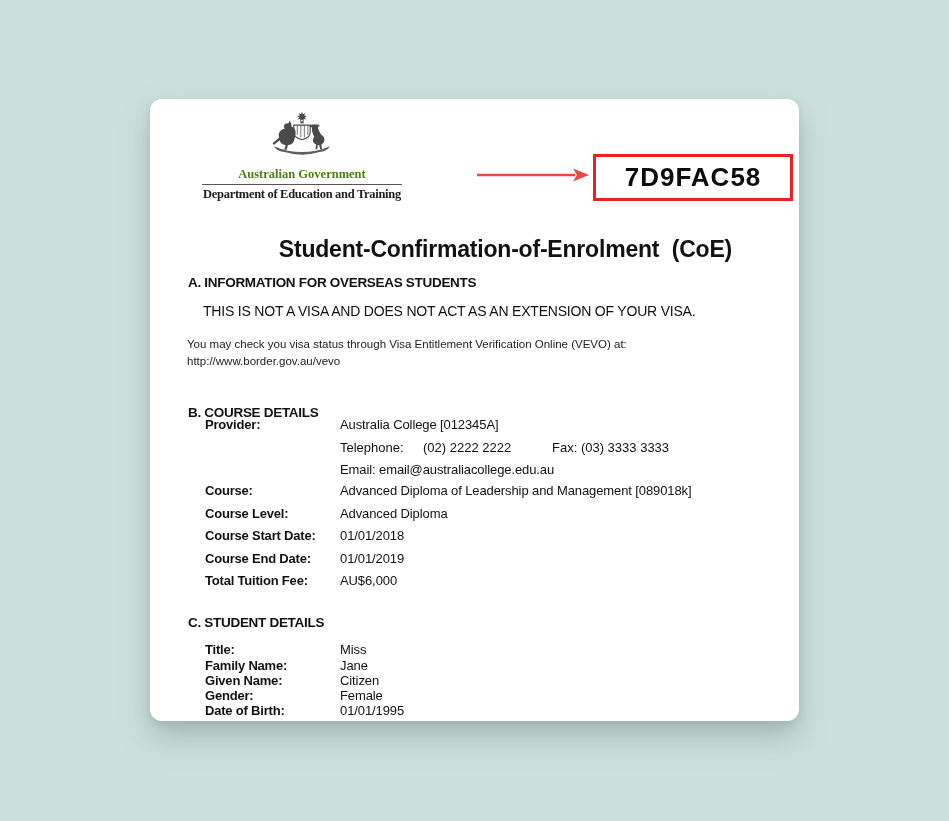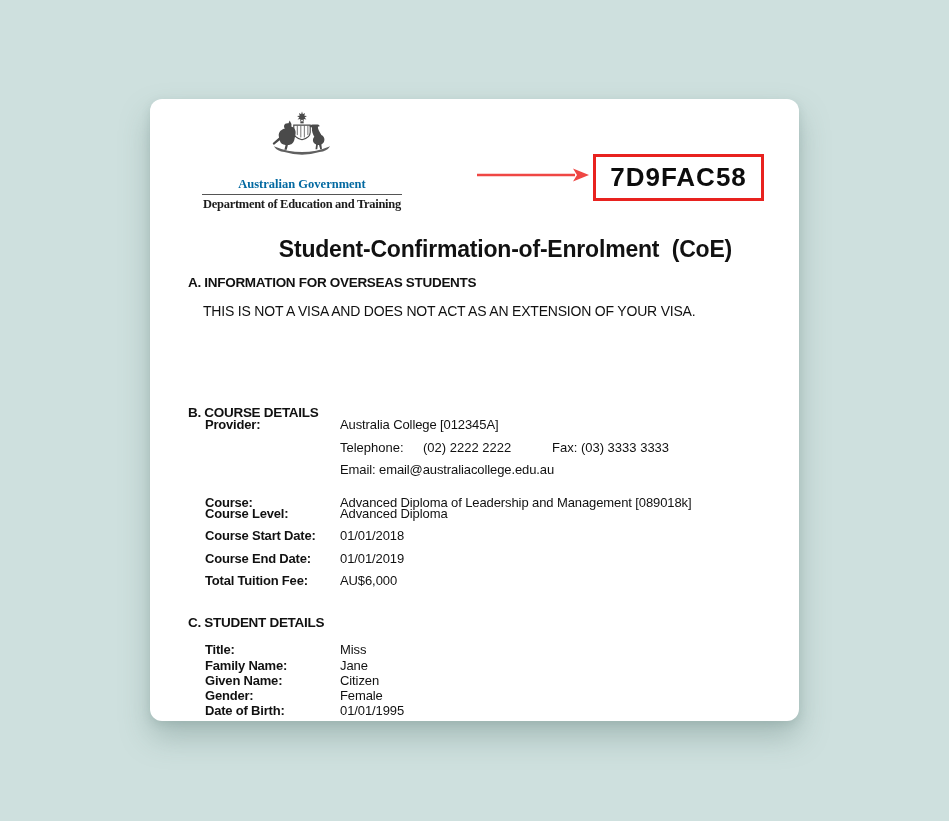--- a/index.html
+++ b/index.html
@@ -18,32 +18,32 @@
     overflow:hidden;
   }
   .abs { position:absolute; }
 
   
   .logo { left:46px; top:12px; width:212px; text-align:center; }
   .crest-wrap { height:56px; }
   .crest-wrap svg { width:72px; height:54px; }
   .gov-line {
     font-family:"Liberation Serif", serif; font-weight:bold;
-    font-size:12.5px; color:#0369a1; white-space:nowrap; margin-top:10px;
+    font-size:12.5px; color:#4d7c0f; white-space:nowrap; margin-top:0px;
   }
   .gov-divider { border-top:1.5px solid #555; margin:2px 6px 2px 6px; }
   .dept-line {
     font-family:"Liberation Serif", serif; font-weight:bold;
     font-size:12.5px; color:#1c1c1c; white-space:nowrap; letter-spacing:-0.3px;
   }
 
   
   .arrow { left:325px; top:66px; width:116px; height:20px; }
   .code-box {
-    left:443px; top:55px; width:171px; height:47px;
+    left:443px; top:55px; width:200px; height:47px;
     border:3px solid #e8221f; background:#ffffff;
     display:flex; align-items:center; justify-content:center;
     font-weight:bold; font-size:26px; letter-spacing:1px; color:#0c0c0c;
   }
 
   .doc-title {
     left:0; top:137px; width:582px; text-align:right;
     font-size:23px; font-weight:bold; white-space:pre-wrap; letter-spacing:-0.2px;
   }
 
@@ -54,21 +54,21 @@
   .heading-b { left:38px; top:287px;margin-top:19px; }
   .heading-c { left:38px; top:507px;margin-top:9px; }
 
   .row { left:0; width:100%; font-size:13px; height:16px; }
   .row .lbl { position:absolute; left:55px; font-weight:bold; white-space:nowrap; letter-spacing:-0.2px; }
   .row .val { position:absolute; left:190px; white-space:nowrap; letter-spacing:-0.1px; }
   .row .tel-lbl { position:absolute; left:190px; }
   .row .tel-val { position:absolute; left:273px; }
   .row .fax-val { position:absolute; left:402px; }
 
-  .b0 { top:318px; } .b1 { top:341px; } .b2 { top:363px; } .b3 { top:396px; }
+  .b0 { top:318px; } .b1 { top:341px; } .b2 { top:363px; } .b3 { top:384px; }
   .b4 { top:407px; } .b5 { top:429px; } .b6 { top:452px; } .b7 { top:474px; }
   .c0 { top:543px; } .c1 { top:559px; } .c2 { top:574px; } .c3 { top:589px; } .c4 { top:604px; }
 </style>
 </head>
 <body>
 
 <div class="card">
 
   <div class="abs logo">
     <div class="crest-wrap">
@@ -95,20 +95,24 @@
   </div>
 
   <div class="abs code-box">
     <span>7D9FAC58</span>
   </div>
 
   <div class="abs doc-title">Student-Confirmation-of-Enrolment  (CoE)</div>
 
   <div class="abs section-heading heading-a">A. INFORMATION FOR OVERSEAS STUDENTS</div>
   <div class="abs notice">THIS IS NOT A VISA AND DOES NOT ACT AS AN EXTENSION OF YOUR VISA.</div>
+  <div class="abs note">
+    <div>You may check you visa status through Visa Entitlement Verification Online (VEVO) at:</div>
+    <div>http://www.border.gov.au/vevo</div>
+  </div>
 
   <div class="abs section-heading heading-b">B. COURSE DETAILS</div>
 
   <div class="abs row b0">
     <span class="lbl">Provider:</span>
     <span class="val">Australia College [012345A]</span>
   </div>
   <div class="abs row b1">
     <span class="tel-lbl">Telephone:</span>
     <span class="tel-val">(02) 2222 2222</span>

